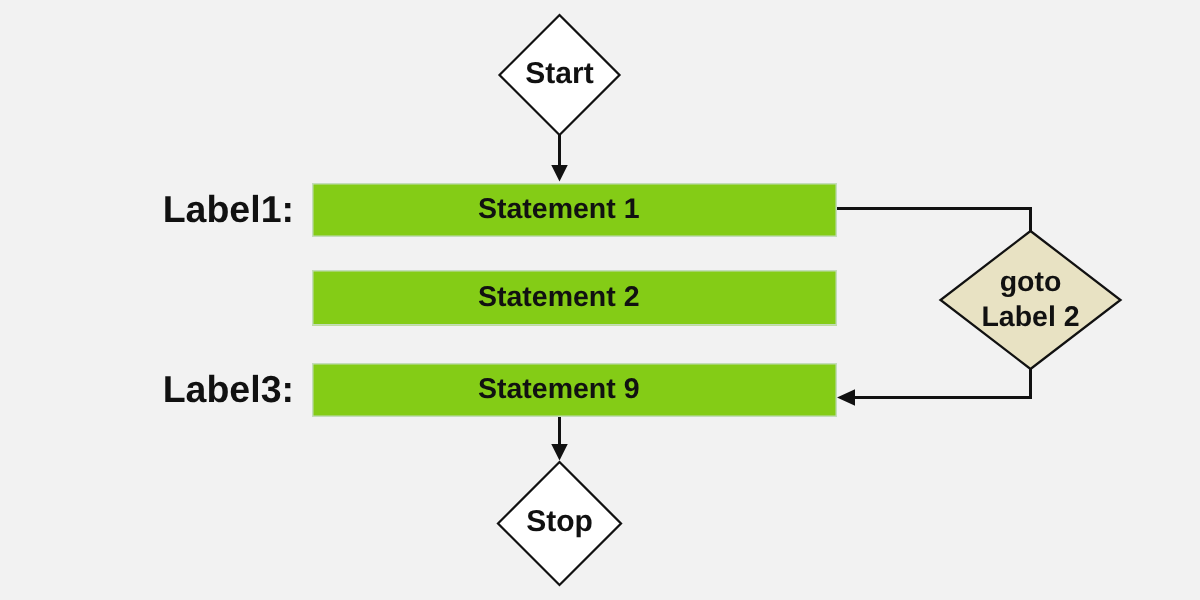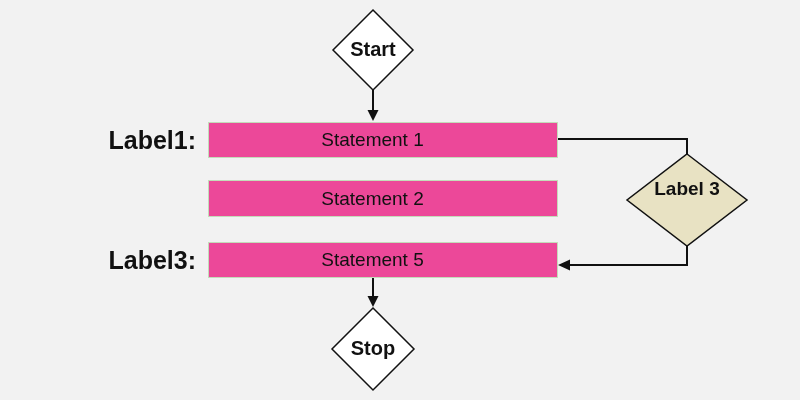--- a/index.html
+++ b/index.html
@@ -36,27 +36,27 @@
     align-items: center;
     justify-content: flex-end;
     font-weight: bold;
     font-size: 25px;
   }
   .stmt-box {
     position: absolute;
     left: 208px;
     width: 350px;
     box-sizing: border-box;
-    background: #ec4899;
+    background: #84cc16;
     border: 1px solid #c3dcba;
     display: flex;
     align-items: center;
     justify-content: center;
     padding-right: 21px; 
-    font-weight: normal;
+    font-weight: bold;
     font-size: 19px;
   }
   .row1-label { top: 122px; height: 36px; }
   .row1-box   { top: 122px; height: 36px; }
   .row2-label { top: 180px; height: 37px; }
   .row2-box   { top: 180px; height: 37px; }
   .row3-label { top: 242px; height: 36px; }
   .row3-box   { top: 242px; height: 36px; }
 </style>
 </head>
@@ -78,32 +78,33 @@
     <polygon class="arrowhead" points="373,307 367.5,296 378.5,296"></polygon>
 
     <polygon class="diamond" points="373,10 413,50 373,90 333,50" fill="#ffffff"></polygon>
     <polygon class="diamond" points="687,154 747,200 687,246 627,200" fill="#e8e2c3"></polygon>
     <polygon class="diamond" points="373,308 414,349 373,390 332,349" fill="#ffffff"></polygon>
   </svg>
 
   <div class="node-label start-label">Start</div>
 
   <div class="node-label goto-label">
-    <div>Label 3</div>
+    <div>goto</div>
+    <div>Label 2</div>
   </div>
 
   <div class="node-label stop-label">Stop</div>
 
   <div class="stmt-label row1-label">Label1:</div>
   <div class="stmt-box row1-box">
     <span>Statement 1</span>
   </div>
 
   <div class="stmt-box row2-box">
     <span>Statement 2</span>
   </div>
 
   <div class="stmt-label row3-label">Label3:</div>
   <div class="stmt-box row3-box">
-    <span>Statement 5</span>
+    <span>Statement 9</span>
   </div>
 
 </div>
 
 </body></html>

